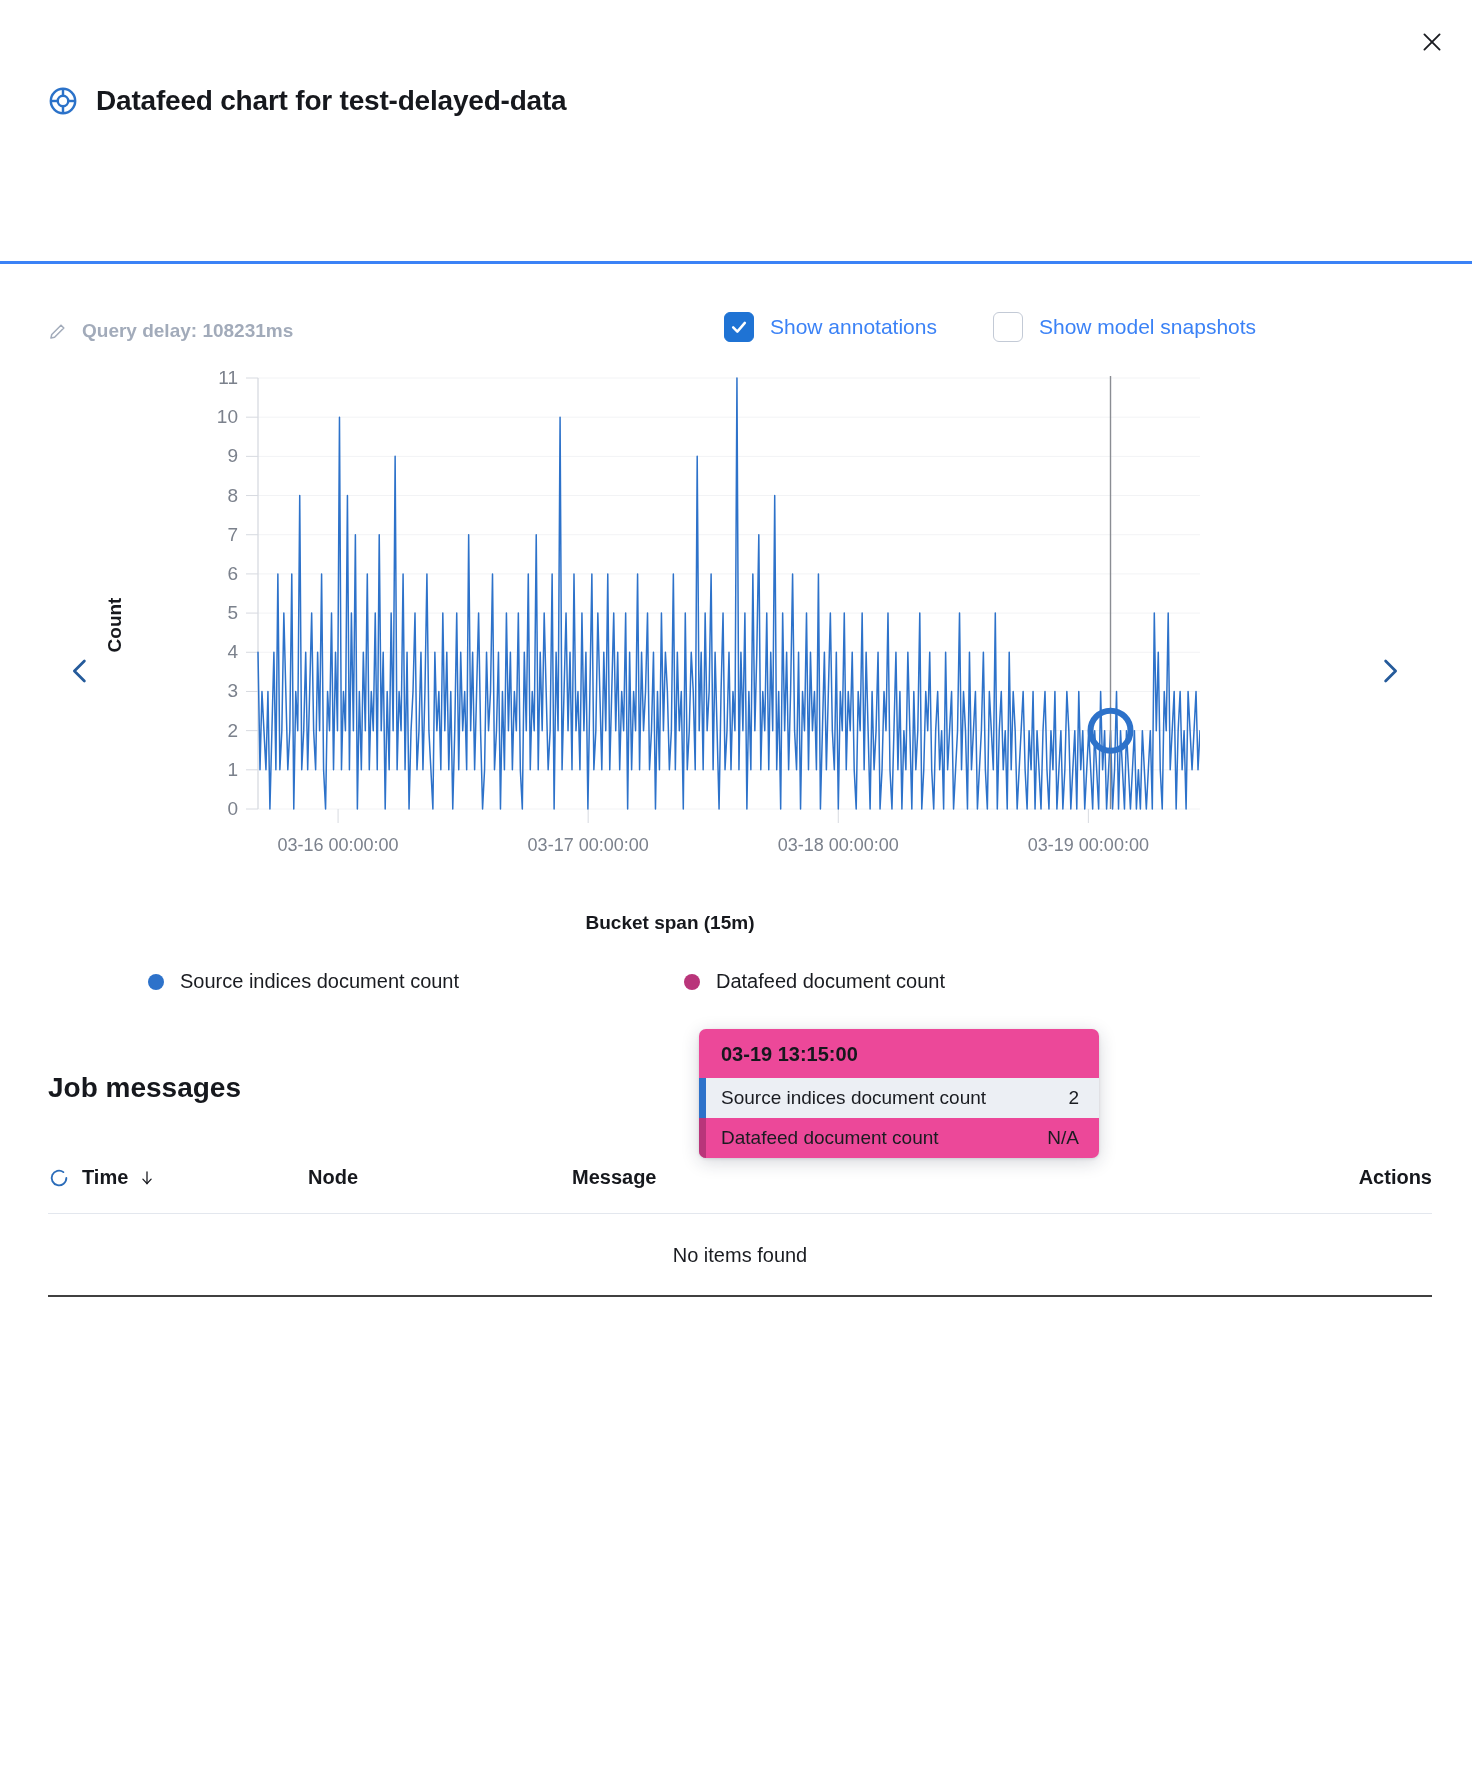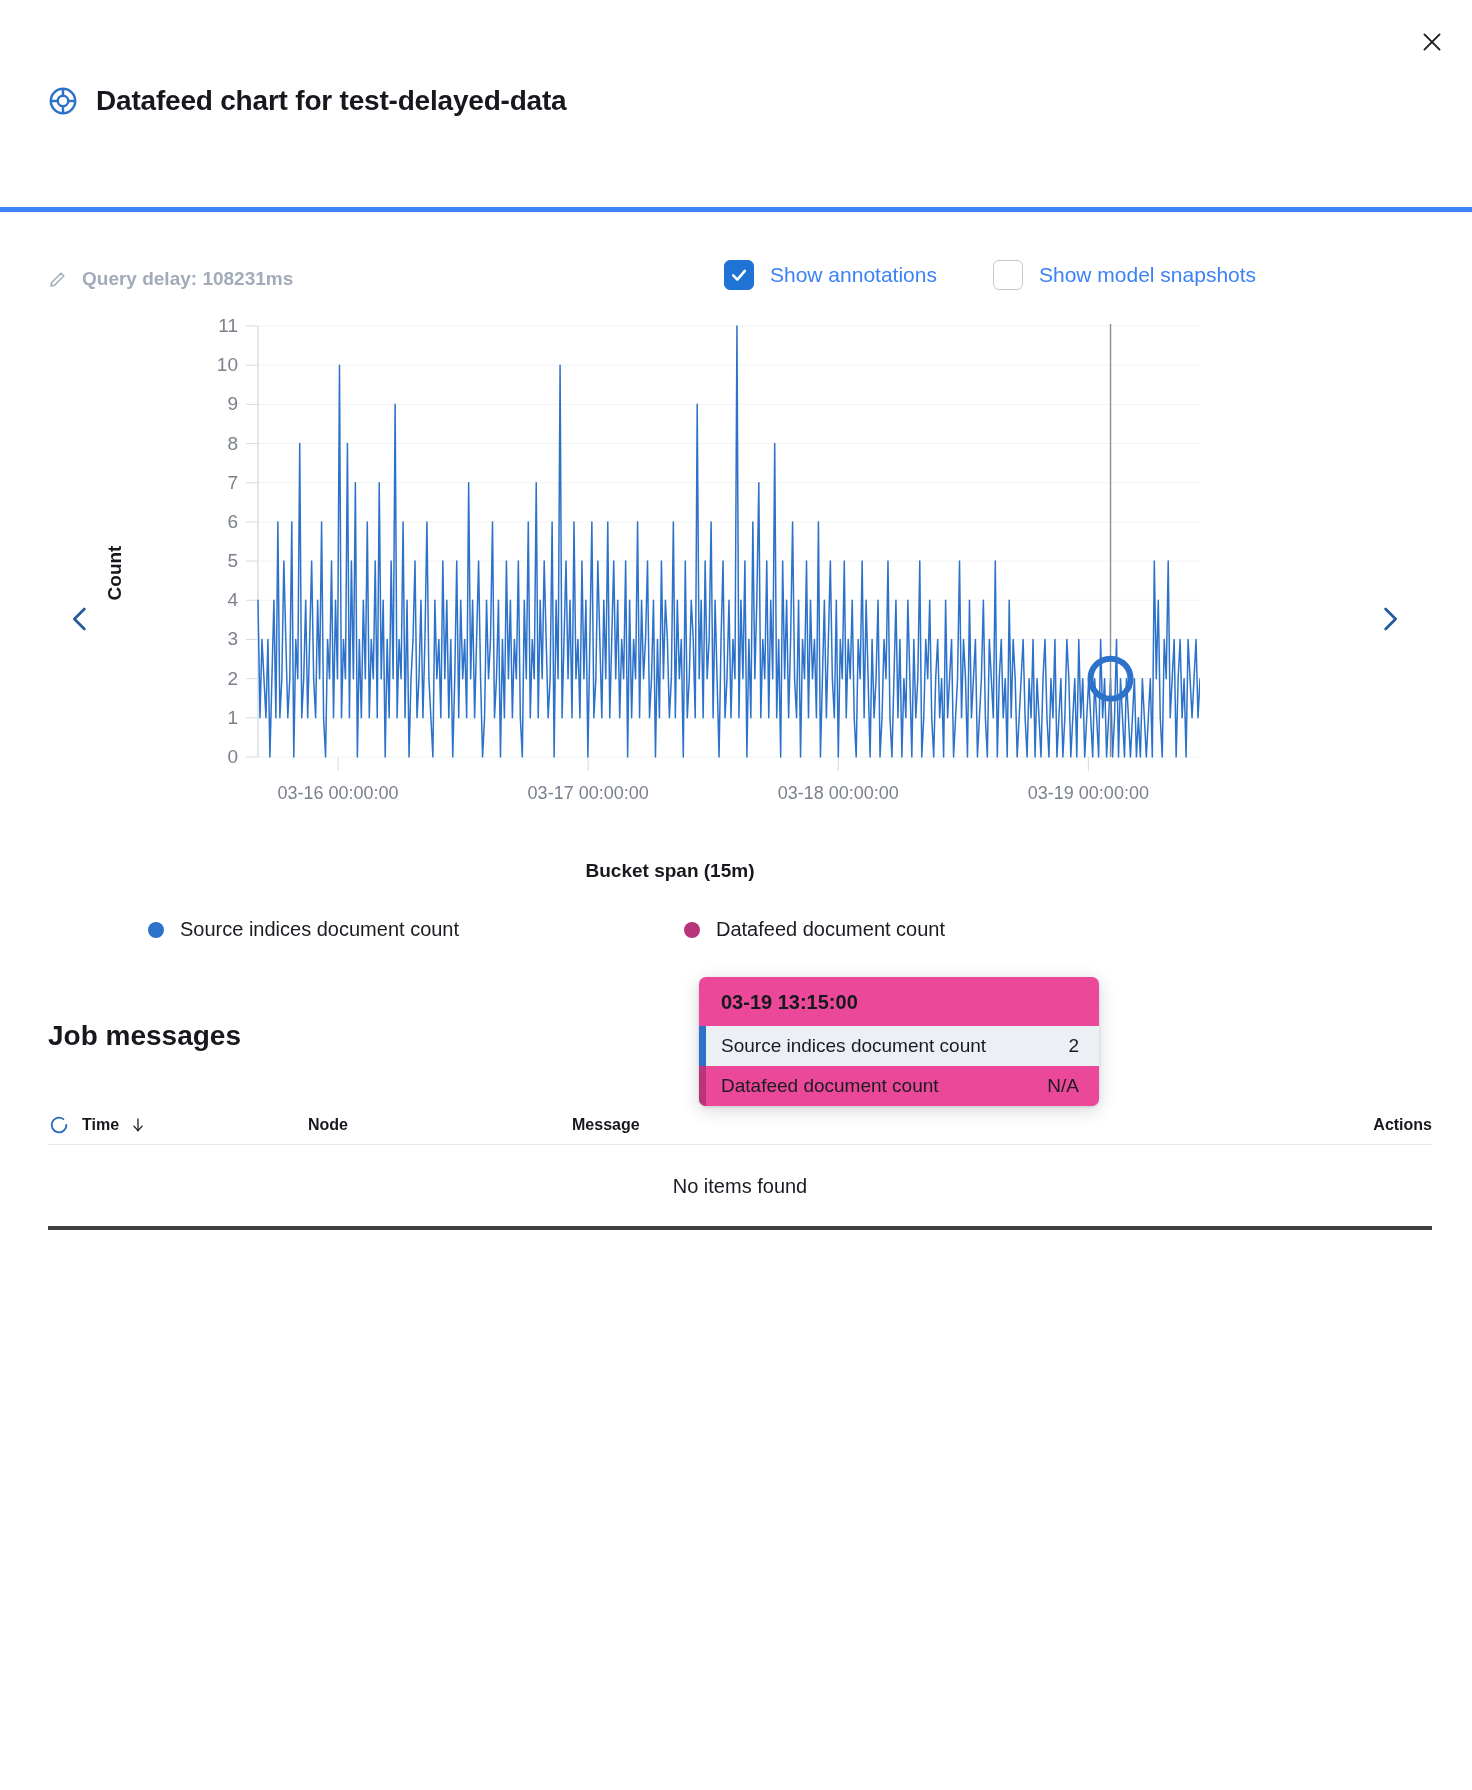--- a/index.html
+++ b/index.html
@@ -9,22 +9,22 @@
     background: #ffffff;
     font-family: "Liberation Sans", sans-serif;
     color: #1a1c21;
     overflow: hidden;
     position: relative;
   }
 
   
   .flyout-header {
     position: relative;
-    height: 212px;
-    border-bottom: 5px solid #3b82f6;
+    height: 264px;
+    border-bottom: 3px solid #3b82f6;
   }
   .close-btn {
     position: absolute;
     top: 18px; right: 16px;
     width: 48px; height: 48px;
     display: flex; align-items: center; justify-content: center;
     border: none; background: transparent;
     cursor: pointer; border-radius: 6px;
     color: #1a1c21;
   }
@@ -163,36 +163,36 @@
   .dot { width: 16px; height: 16px; border-radius: 50%; flex: none; }
 
   
   .section-title {
     margin-top: 62px;
     font-size: 28px; font-weight: 700; color: #16181d;
   }
   .msg-table { margin-top: 62px; width: 1384px; }
   .msg-head {
     display: flex; align-items: center;
-    padding-bottom: 8px;
+    padding-bottom: 24px;
     border-bottom: 1px solid #e3e7ee;
-    font-size: 16px; font-weight: 700; color: #16181d;
+    font-size: 20px; font-weight: 700; color: #16181d;
   }
   .col-time   { width: 260px; display: flex; align-items: center; gap: 12px; }
   .col-node   { width: 264px; }
   .col-msg    { flex: 1; }
   .col-actions{ width: 100px; text-align: right; }
   .refresh-icon { width: 22px; height: 22px; color: #2b6cb9; flex: none; }
   .sort-arrow { width: 18px; height: 20px; color: #16181d; flex: none; }
   .th-sortable { display: flex; align-items: center; gap: 10px; cursor: pointer; }
   .msg-empty {
     text-align: center;
     font-size: 20px; color: #1a1c21;
     padding: 30px 0 28px;
-    border-bottom: 4px solid #404040;
+    border-bottom: 2px solid #404040;
   }
 </style>
 </head>
 <body>
 
 <div class="flyout-header">
 
   <button class="close-btn">
     <span>
       <svg width="26" height="26" viewBox="0 0 24 24" fill="none" stroke="currentColor" stroke-width="1.7" stroke-linecap="round">

